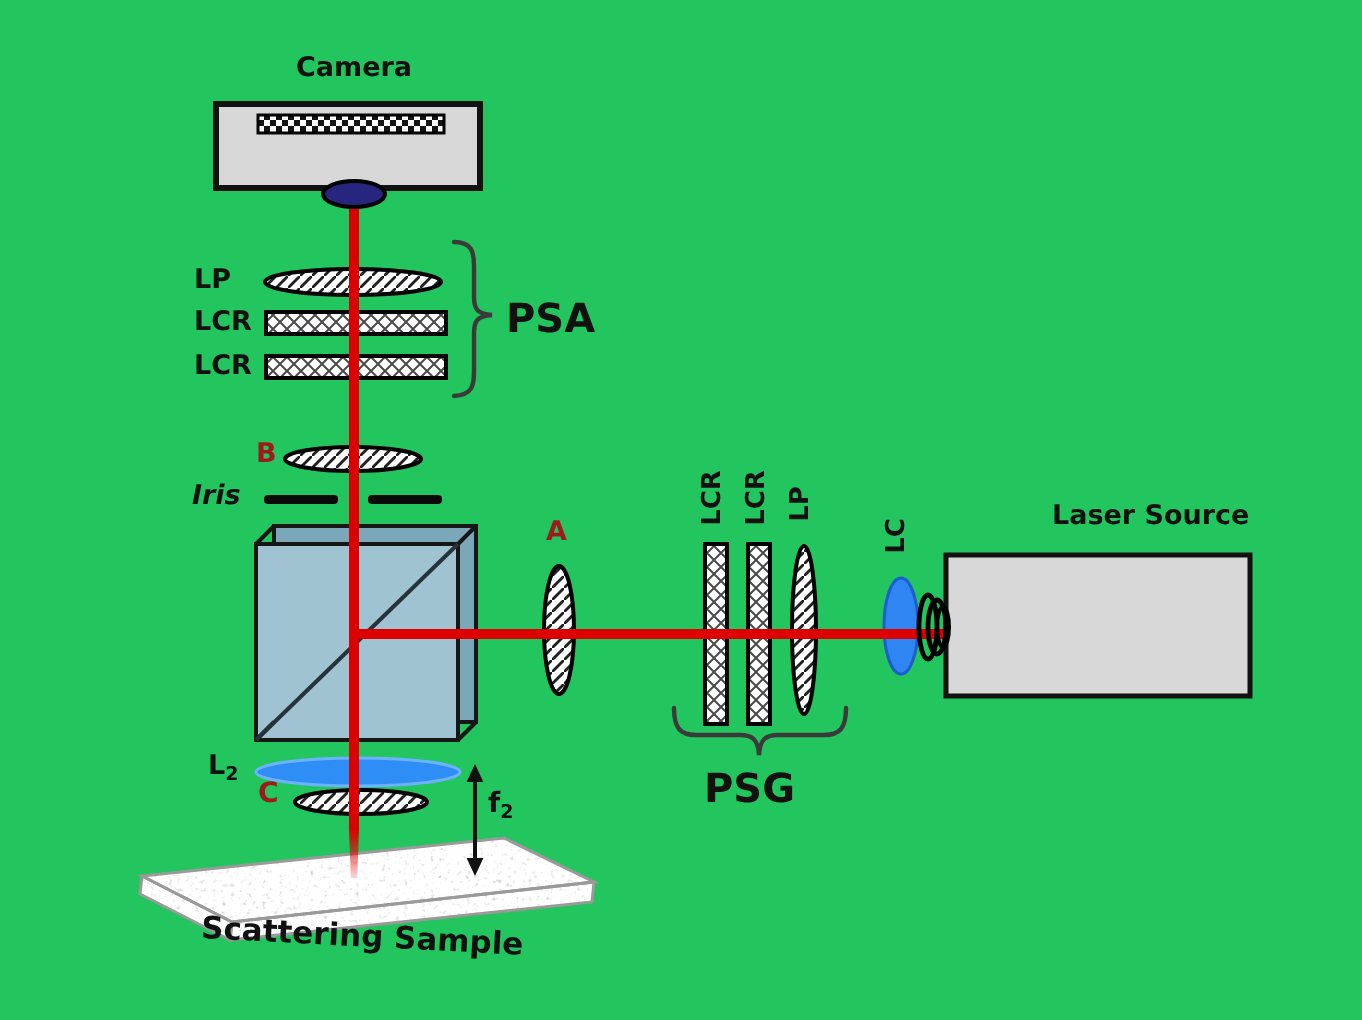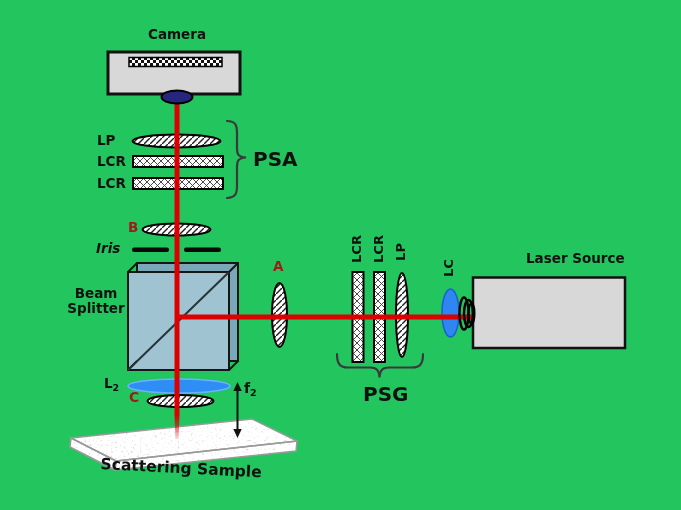--- a/index.html
+++ b/index.html
@@ -124,32 +124,31 @@
   <span class="lbl center" style="left:134px;top:27px;width:86px;">Camera</span>
 
   <span class="lbl" style="left:97px;top:133px;">LP</span>
   <span class="lbl" style="left:97px;top:154px;">LCR</span>
   <span class="lbl" style="left:97px;top:176px;">LCR</span>
   <span class="lbl grp" style="left:253px;top:148px;">PSA</span>
 
   <span class="lbl red" style="left:128px;top:220px;">B</span>
   <span class="lbl" style="left:96px;top:241px;font-style:italic;">Iris</span>
 
-  <span class="lbl center wrap" style="left:64px;top:286px;width:64px;">Beam Splitter</span>
 
   <span class="lbl red" style="left:273px;top:259px;">A</span>
 
   <span class="lbl rot" style="left:357px;top:249px;font-size:13px;">LCR</span>
   <span class="lbl rot" style="left:379px;top:249px;font-size:13px;">LCR</span>
   <span class="lbl rot" style="left:401px;top:252px;font-size:13px;">LP</span>
-  <span class="lbl grp" style="left:363px;top:383px;">PSG</span>
+  <span class="lbl grp" style="left:352px;top:383px;">PSG</span>
 
   <span class="lbl rot" style="left:449px;top:268px;font-size:13px;">LC</span>
   <span class="lbl" style="left:498px;top:251px;margin-left:28px;">Laser Source</span>
 
   <span class="lbl" style="left:104px;top:376px;text-align:right;"><span>L</span><span class="sub">2</span></span>
 
   <span class="lbl red" style="left:129px;top:390px;font-size:14px;">C</span>
 
-  <span class="lbl" style="left:244px;top:381px;font-size:14px;"><span>f</span><span class="sub">2</span></span>
+  <span class="lbl" style="left:244px;top:395px;font-size:14px;"><span>f</span><span class="sub">2</span></span>
 
   <span class="lbl big" style="left:101px;top:456px;transform:rotate(3deg);transform-origin:left top;">Scattering Sample</span>
 </div>
 
 </body></html>

